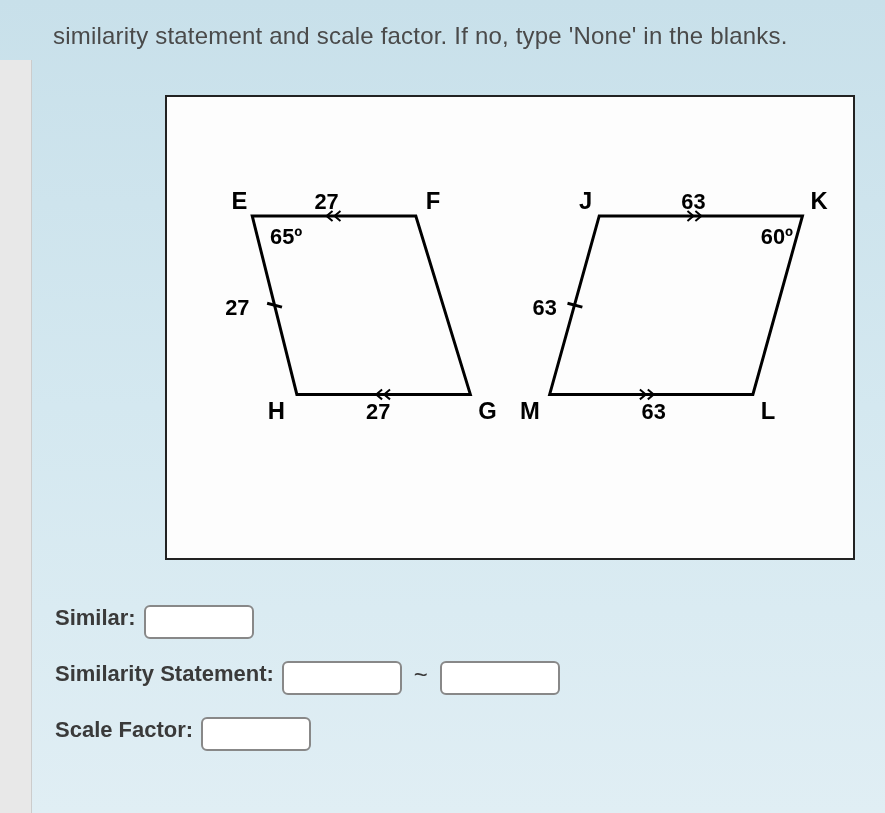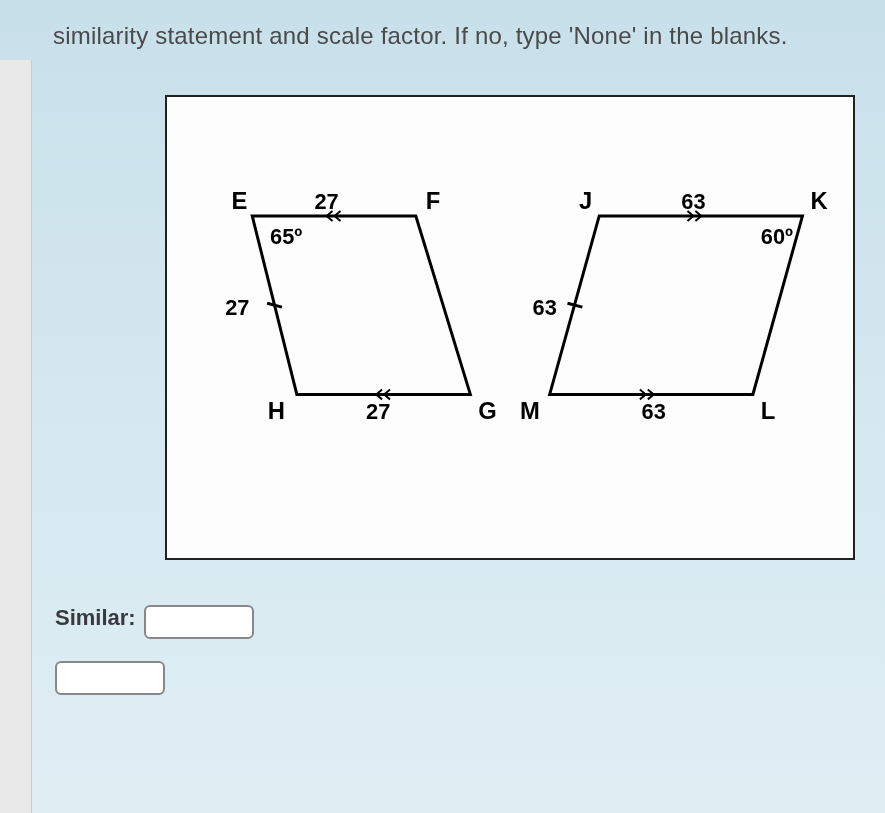--- a/index.html
+++ b/index.html
@@ -131,15 +131,22 @@
     </g>
   </svg>
 </div>
 
 <div class="form-area">
   <div class="form-row">
     <label>Similar:</label>
     <span class="blank"><span></span></span>
   </div>
   <div class="form-row">
+    <label>Similarity Statement:</label>
+    <span class="blank wide"><span></span></span>
+    <span class="tilde">~</span>
+    <span class="blank wide"><span></span></span>
+  </div>
+  <div class="form-row">
+    <label>Scale Factor:</label>
     <span class="blank"><span></span></span>
   </div>
 </div>
 
 </body></html>

